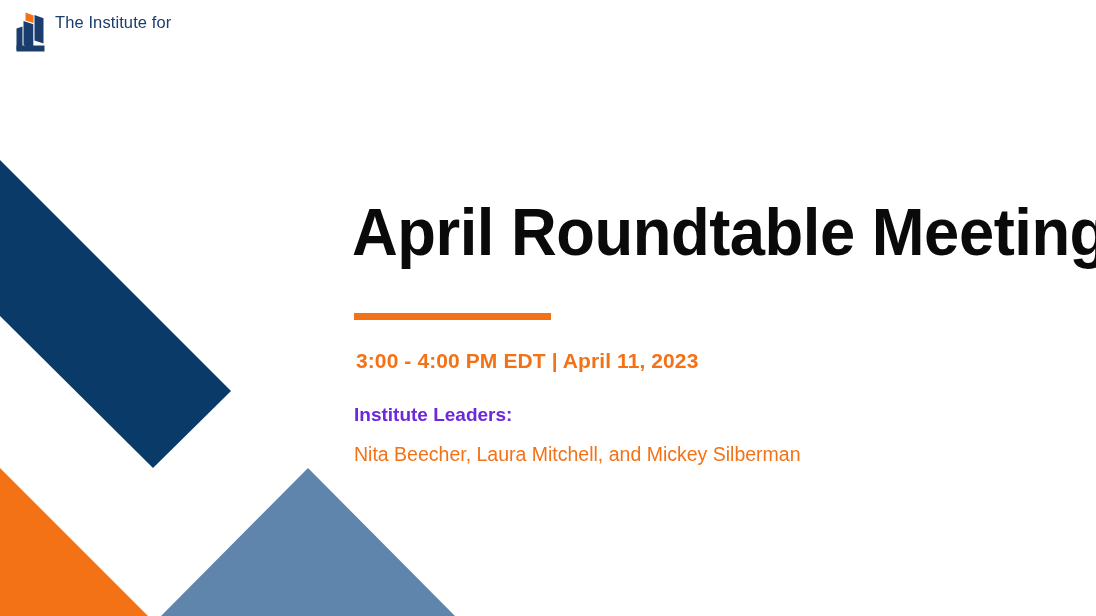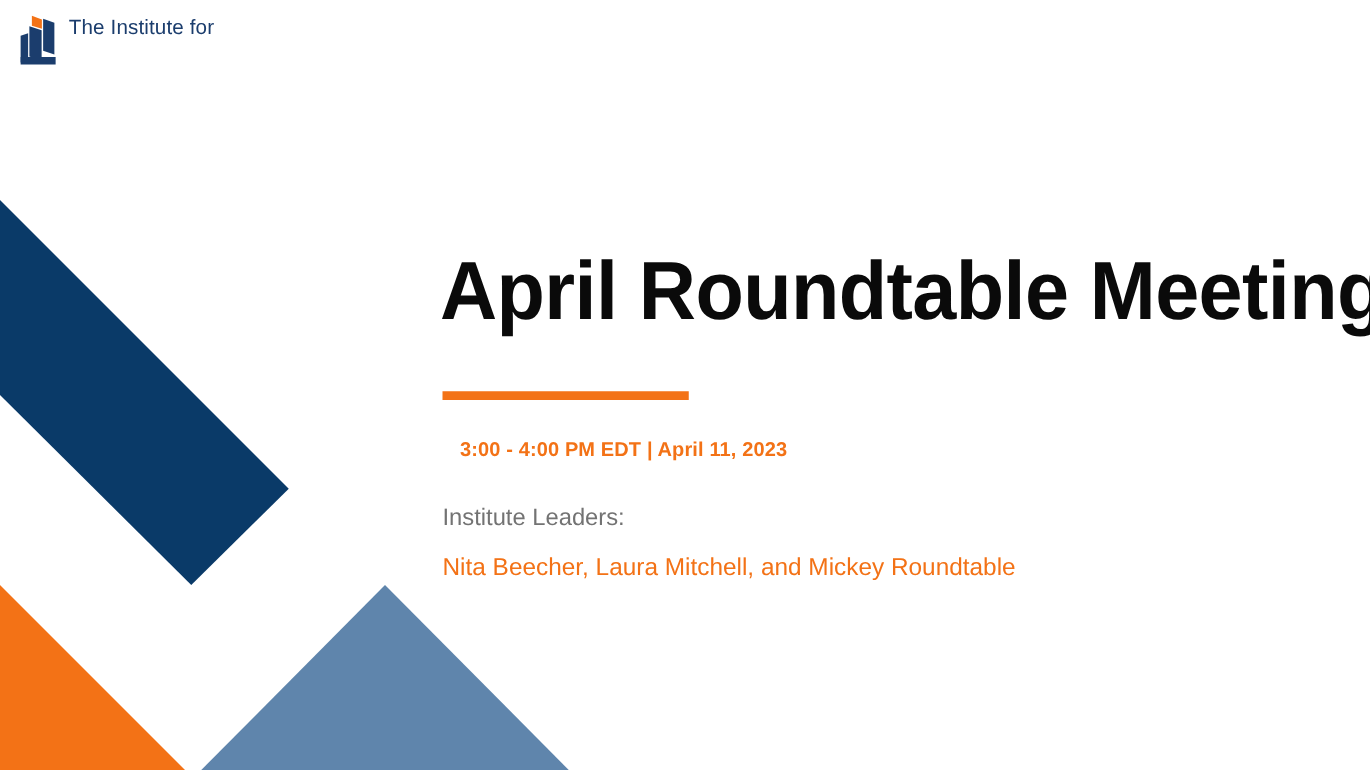--- a/index.html
+++ b/index.html
@@ -90,35 +90,35 @@
   }
 
   .rule {
     width: 197px;
     height: 7px;
     background: #f37216;
     margin: 45px 0 0 2px;
   }
 
   .meta {
-    margin: 29px 0 0 16px;
-    font-size: 16px;
+    margin: 29px 0 0 4px;
+    font-size: 21px;
     line-height: 24px;
     font-weight: 700;
     color: #f37216;
     letter-spacing: 0.1px;
     white-space: nowrap;
   }
 
   .leaders-label {
     margin: 30px 0 0 2px;
     font-size: 19px;
     line-height: 24px;
-    font-weight: 400;
-    color: #737373;
+    font-weight: 700;
+    color: #6d28d9;
     white-space: nowrap;
   }
 
   .leaders-names {
     margin: 15px 0 0 2px;
     font-size: 19.5px;
     line-height: 24px;
     font-weight: 400;
     color: #f37216;
     white-space: nowrap;
@@ -157,16 +157,16 @@
 
   <div class="content">
     <h1 class="title">April Roundtable Meeting</h1>
 
     <div class="rule"></div>
 
     <div class="meta">3:00 - 4:00 PM EDT | April 11, 2023</div>
 
     <div class="leaders-label">Institute Leaders:</div>
 
-    <div class="leaders-names">Nita Beecher, Laura Mitchell, and Mickey Roundtable</div>
+    <div class="leaders-names">Nita Beecher, Laura Mitchell, and Mickey Silberman</div>
   </div>
 
 </div>
 
 </body></html>

